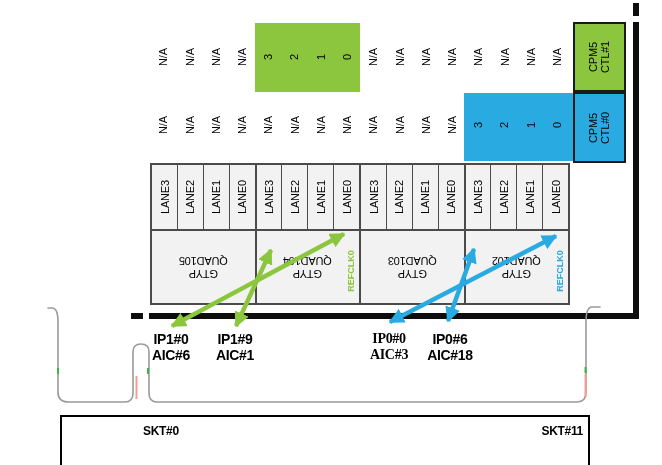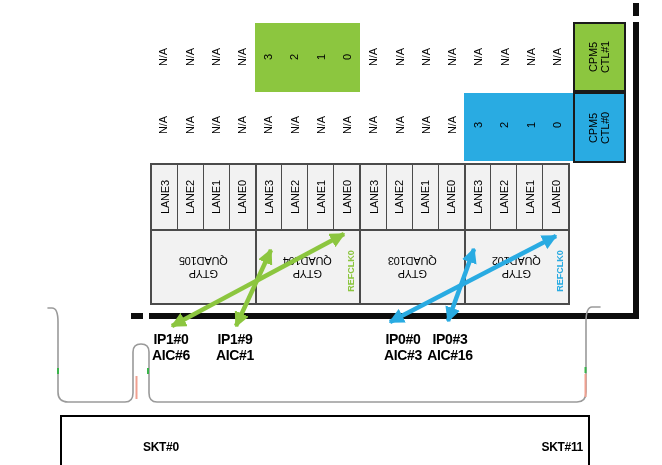--- a/index.html
+++ b/index.html
@@ -31,21 +31,21 @@
            display:flex;align-items:center;justify-content:center;}
   .cpm-label{transform:rotate(-90deg);white-space:nowrap;text-align:center;font-size:11px;line-height:12px;letter-spacing:-0.2px;}
   
   .bar{position:absolute;background:#0d0d0d;}
   
   .arrow-label{position:absolute;top:331px;transform:translateX(-50%);text-align:center;
                font-size:14px;font-weight:bold;line-height:16px;letter-spacing:-0.3px;white-space:nowrap;}
   
   .skt-box{position:absolute;left:60px;top:415px;width:530px;height:60px;
            border:2px solid #000;box-sizing:border-box;}
-  .skt-label{position:absolute;top:23px;font-size:12px;font-weight:bold;letter-spacing:-0.3px;}
+  .skt-label{position:absolute;top:7px;font-size:12px;font-weight:bold;letter-spacing:-0.3px;}
   #skt-left{left:81px;}
   #skt-right{right:5px;}
   
   #overlay{position:absolute;left:0;top:0;pointer-events:none;}
 </style>
 </head>
 <body>
 
 <div id="stage">
 
@@ -253,27 +253,27 @@
   <div class="bar" style="left:633px;top:22px;width:6px;height:297px;"></div>
 
   <div class="arrow-label" style="left:171px;">
     <div>IP1#0</div>
       <div>AIC#6</div>
   </div>
   <div class="arrow-label" style="left:235px;">
     <div>IP1#9</div>
       <div>AIC#1</div>
   </div>
-  <div class="arrow-label" style="left:403px;">
+  <div class="arrow-label" style="left:389px;font-family:Liberation Serif, serif;">
     <div>IP0#0</div>
       <div>AIC#3</div>
   </div>
   <div class="arrow-label" style="left:450px;">
-    <div>IP0#3</div>
-      <div>AIC#16</div>
+    <div>IP0#6</div>
+      <div>AIC#18</div>
   </div>
 
   <div class="skt-box">
     <div class="skt-label" id="skt-left">SKT#0</div>
     <div class="skt-label" id="skt-right">SKT#11</div>
   </div>
 
   <svg id="overlay" width="662" height="465">
       <defs>
         <marker id="mg" viewBox="0 0 10 10" refX="9" refY="5" markerWidth="3.4" markerHeight="3.4" orient="auto-start-reverse" markerUnits="strokeWidth">

